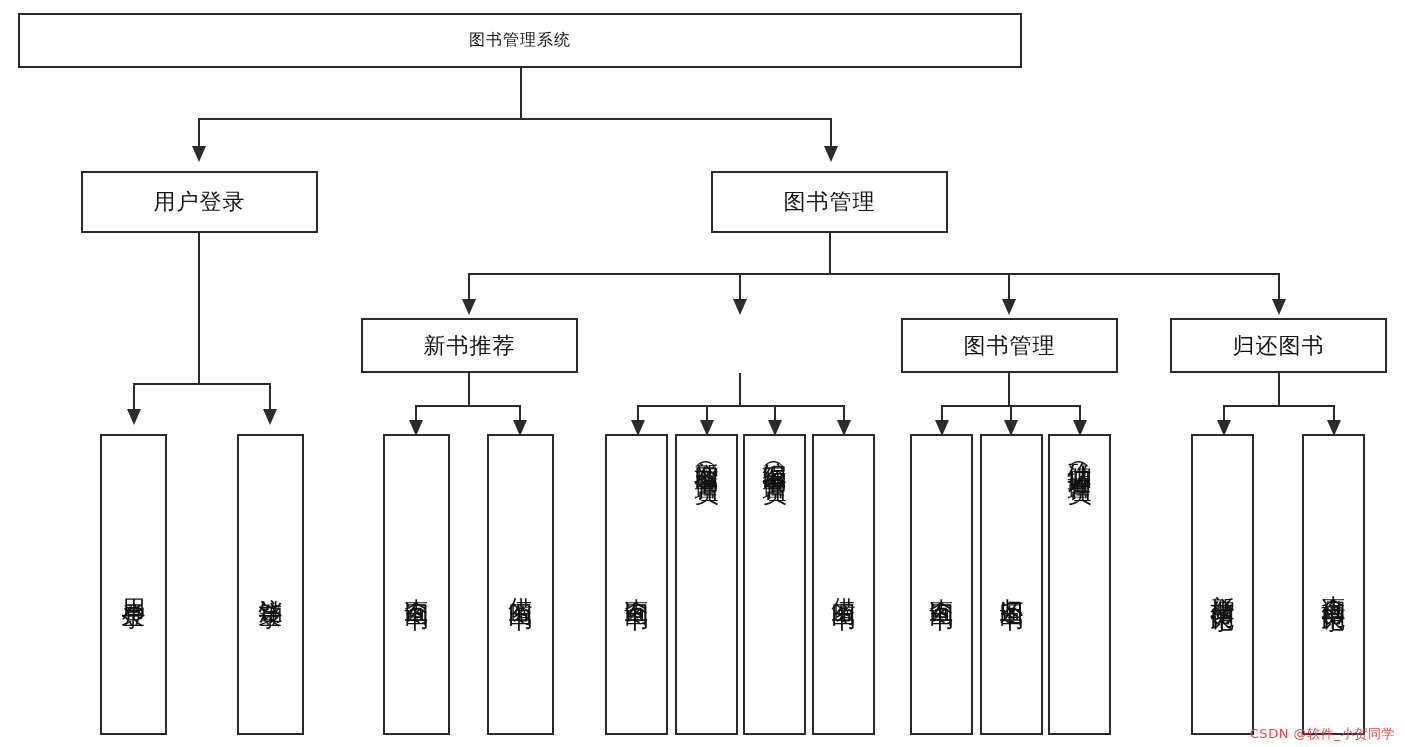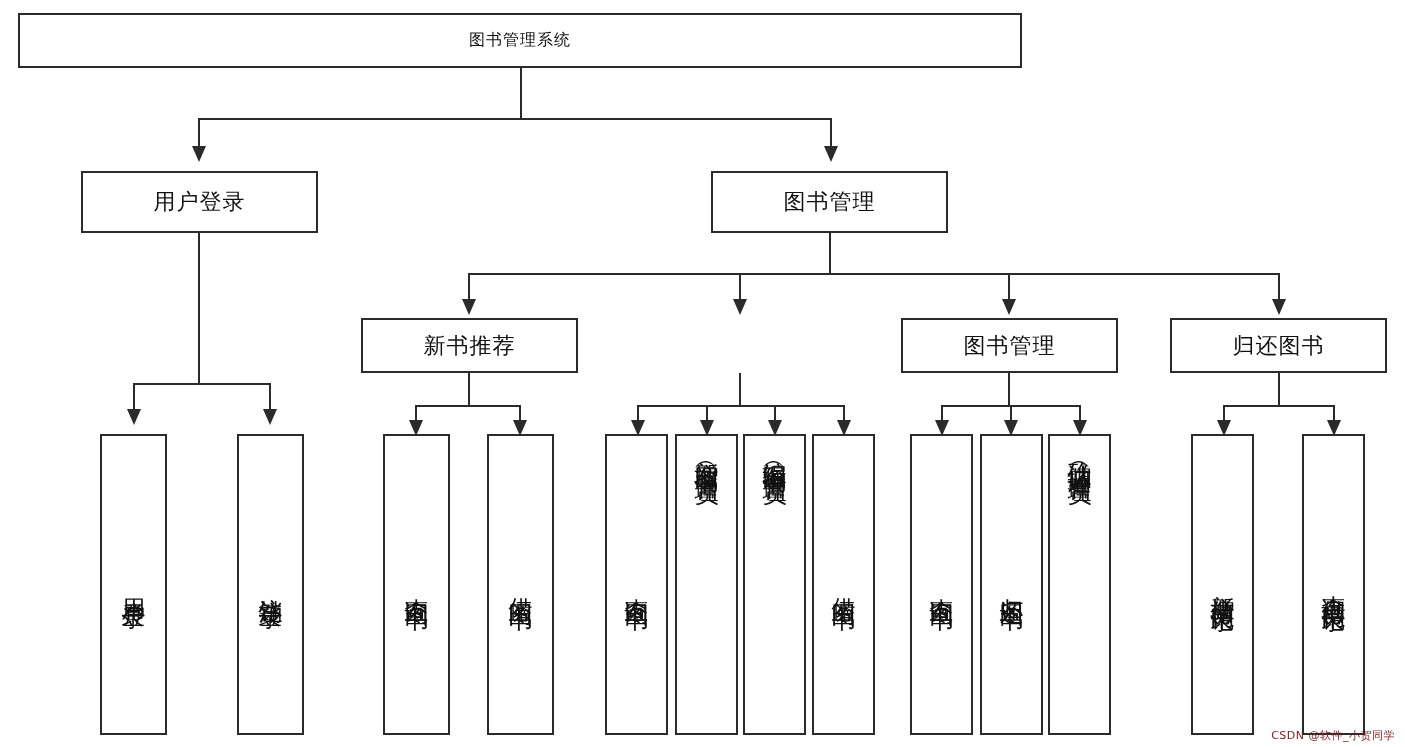--- a/index.html
+++ b/index.html
@@ -70,22 +70,22 @@
     border-right:7px solid transparent;
     border-top:16px solid #2b2b2b;
     z-index:2;
   }
 
   
   .watermark{
     position:absolute;
     right:10px;
     bottom:4px;
-    font-size:11px;
-    color:#7f1d1d;
+    font-size:13px;
+    color:#ef4444;
     letter-spacing:0.5px;
     z-index:5;
     white-space:nowrap;
     font-family:"DejaVu Sans","Liberation Sans",sans-serif;
   }
 </style>
 </head>
 <body>
 
 <div id="canvas">

